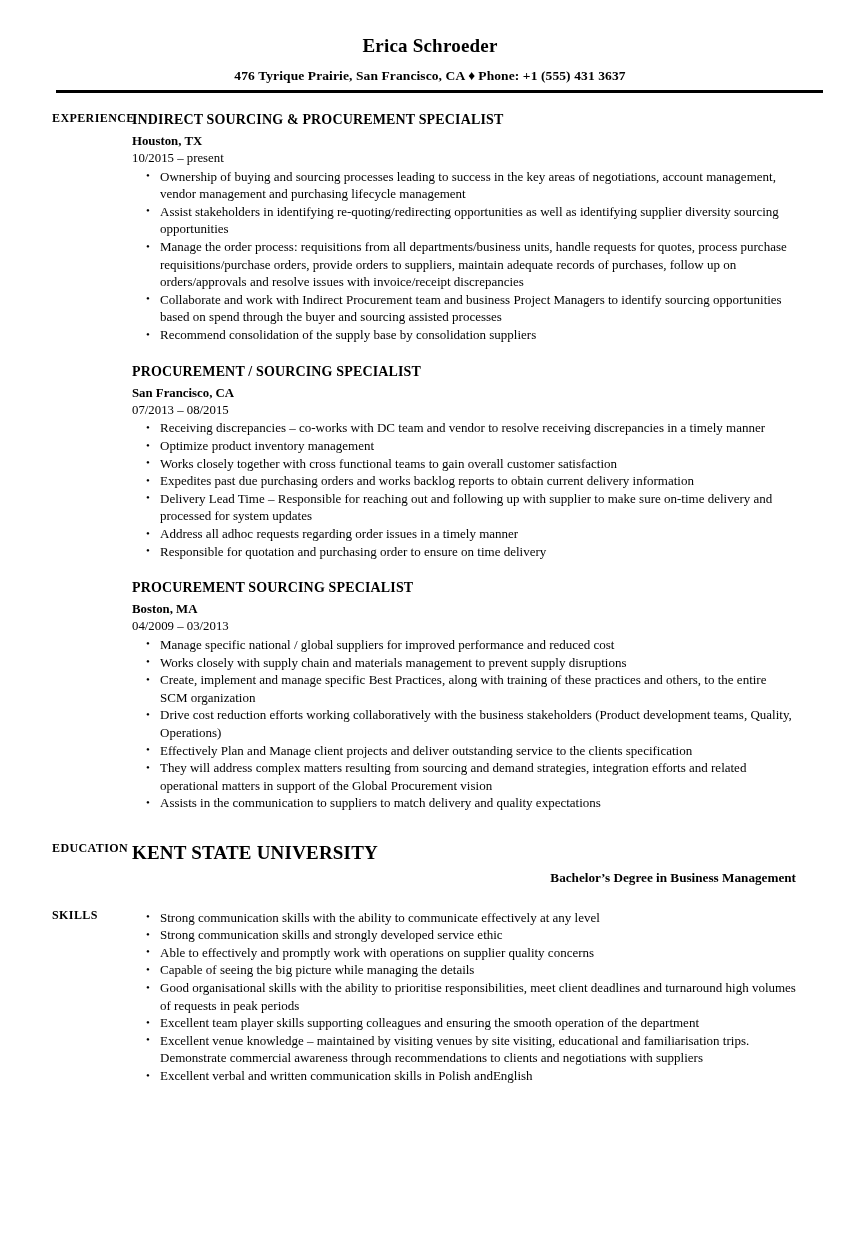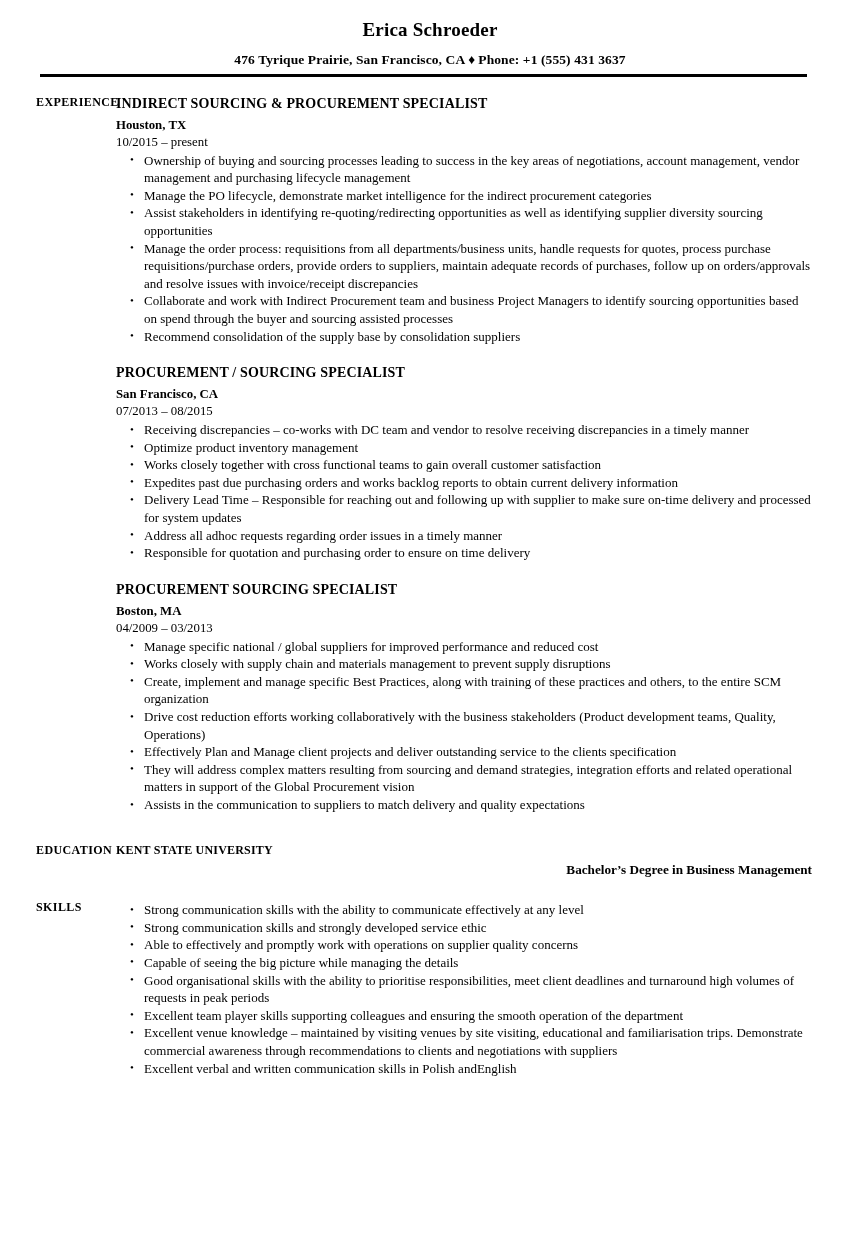--- a/index.html
+++ b/index.html
@@ -12,21 +12,21 @@
     height: 1240px;
     font-family: "Liberation Serif", "DejaVu Serif", serif;
     color: #000000;
     -webkit-font-smoothing: antialiased;
   }
   .page {
     position: relative;
     width: 860px;
     height: 1240px;
     box-sizing: border-box;
-    padding: 0;
+    padding: 16px;
     overflow: hidden;
   }
 
   
   .header {
     padding-top: 20px;
   }
   .cand-name {
     text-align: center;
     font-size: 19px;
@@ -117,21 +117,21 @@
     top: -0.5px;
     font-size: 11px;
     line-height: 1.55;
   }
 
   .gap-after-job { height: 17px; }
   .gap-section   { height: 27px; }
 
   
   .edu-school {
-    font-size: 12px;
+    font-size: 19px;
     font-weight: bold;
     letter-spacing: 0.2px;
     line-height: 1.3;
   }
   .edu-degree {
     font-size: 13.2px;
     font-weight: bold;
     line-height: 1.35;
     margin-top: 3px;
     text-align: right;
@@ -157,21 +157,20 @@
   <div class="section">
     <div class="col-label">EXPERIENCE</div>
     <div class="col-content">
 
       <div class="job">
         <div class="job-title">INDIRECT SOURCING &amp; PROCUREMENT SPECIALIST</div>
         <div class="job-location">Houston, TX</div>
         <div class="job-dates">10/2015 – present</div>
         <ul class="bullets">
           <li>Ownership of buying and sourcing processes leading to success in the key areas of negotiations, account management, vendor management and purchasing lifecycle management</li>
-          <li>Manage the PO lifecycle, demonstrate market intelligence for the indirect procurement categories</li>
           <li>Assist stakeholders in identifying re-quoting/redirecting opportunities as well as identifying supplier diversity sourcing opportunities</li>
           <li>Manage the order process: requisitions from all departments/business units, handle requests for quotes, process purchase requisitions/purchase orders, provide orders to suppliers, maintain adequate records of purchases, follow up on orders/approvals and resolve issues with invoice/receipt discrepancies</li>
           <li>Collaborate and work with Indirect Procurement team and business Project Managers to identify sourcing opportunities based on spend through the buyer and sourcing assisted processes</li>
           <li>Recommend consolidation of the supply base by consolidation suppliers</li>
         </ul>
       </div>
 
       <div class="gap-after-job"></div>
 
       <div class="job">

